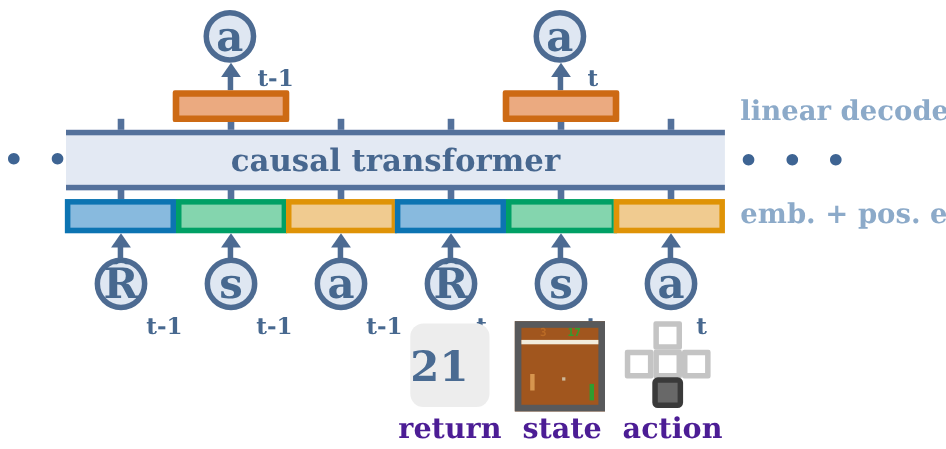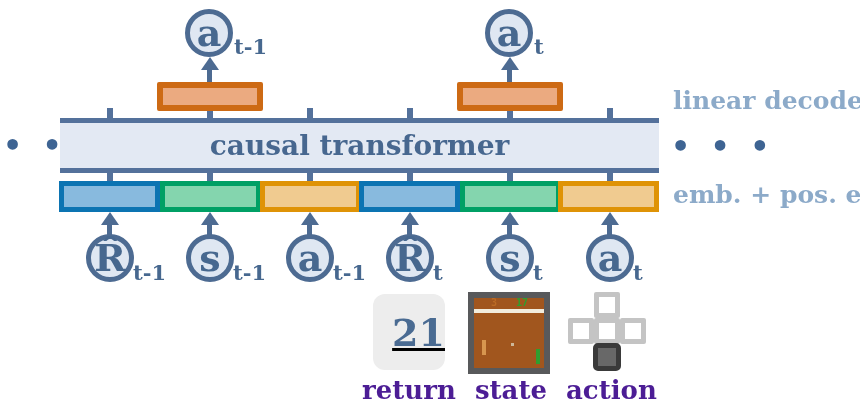--- a/index.html
+++ b/index.html
@@ -2,40 +2,40 @@
 <html><head>
 <meta charset="utf-8">
 <style>
   html,body{margin:0;padding:0;background:#ffffff;}
   .stage{position:relative;width:860px;height:408px;background:#ffffff;overflow:hidden;
          font-family:"DejaVu Serif",serif;}
   .circle{position:absolute;width:48px;height:48px;box-sizing:border-box;
           border:5px solid #4d6b92;border-radius:50%;background:#dfe7f2;
           display:flex;align-items:center;justify-content:center;}
   .circle .sym{font-weight:bold;font-size:38px;line-height:36px;color:#47688f;}
-  .sub{position:absolute;font-weight:bold;font-size:21px;color:#47688f;white-space:nowrap;}
+  .sub{position:absolute;font-weight:bold;font-size:21px;color:#47688f;white-space:nowrap;margin-top:24px;}
   .tick{position:absolute;width:6px;background:#54719b;}
   .stem{position:absolute;width:5px;background:#4d6b92;}
   .ahead{position:absolute;width:0;height:0;border-left:9px solid transparent;
          border-right:9px solid transparent;border-bottom:13px solid #4d6b92;}
   .bar{position:absolute;left:60px;top:118px;width:599px;height:55px;box-sizing:border-box;
        border-top:5px solid #54719b;border-bottom:5px solid #54719b;background:#e3e9f3;
        display:flex;align-items:center;justify-content:center;}
   .bar .bartext{font-weight:bold;font-size:28px;color:#47678f;}
   .decoder{position:absolute;top:82px;width:106px;height:29px;box-sizing:border-box;
            border:6px solid #cd6a14;background:#ebaa80;border-radius:2px;}
   .embed{position:absolute;top:181px;width:101px;height:31px;box-sizing:border-box;border:5px solid;}
   .embed.return{border-color:#0c74b2;background:#88bade;}
   .embed.state{border-color:#00a065;background:#84d5ae;}
   .embed.action{border-color:#df9306;background:#f0cb90;}
   .sidelabel{position:absolute;font-weight:bold;font-size:25px;color:#8caac9;white-space:nowrap;}
   .dots{position:absolute;font-family:"DejaVu Sans",sans-serif;font-weight:bold;font-size:30px;
         letter-spacing:5px;color:#3e6493;white-space:nowrap;}
   .returnbox{position:absolute;left:373px;top:294px;width:72px;height:76px;border-radius:12px;
-             background:#ededed;display:flex;align-items:center;justify-content:flex-end;text-decoration:underline;}
+             background:#ededed;display:flex;align-items:center;justify-content:flex-start;}
   .returnbox .val{font-weight:bold;font-size:38px;color:#4a6b92;}
   .pong{position:absolute;left:468px;top:292px;width:82px;height:82px;box-sizing:border-box;
         border:6px solid #58595b;background:#a1561e;}
   .pong .el{position:absolute;}
   .pong .score{font-family:"DejaVu Sans Mono",monospace;font-weight:bold;font-size:10px;line-height:10px;}
   .dpad{position:absolute;left:568px;top:292px;width:78px;height:80px;}
   .dkey{position:absolute;width:26px;height:26px;box-sizing:border-box;
         border:5px solid #c4c4c4;background:#ffffff;border-radius:2px;}
   .dkey.pressed{width:28px;height:28px;border:5px solid #3a3a3a;background:#686868;border-radius:5px;}
   .inputlabel{position:absolute;font-weight:bold;font-size:26px;color:#4c1d95;text-align:center;}

